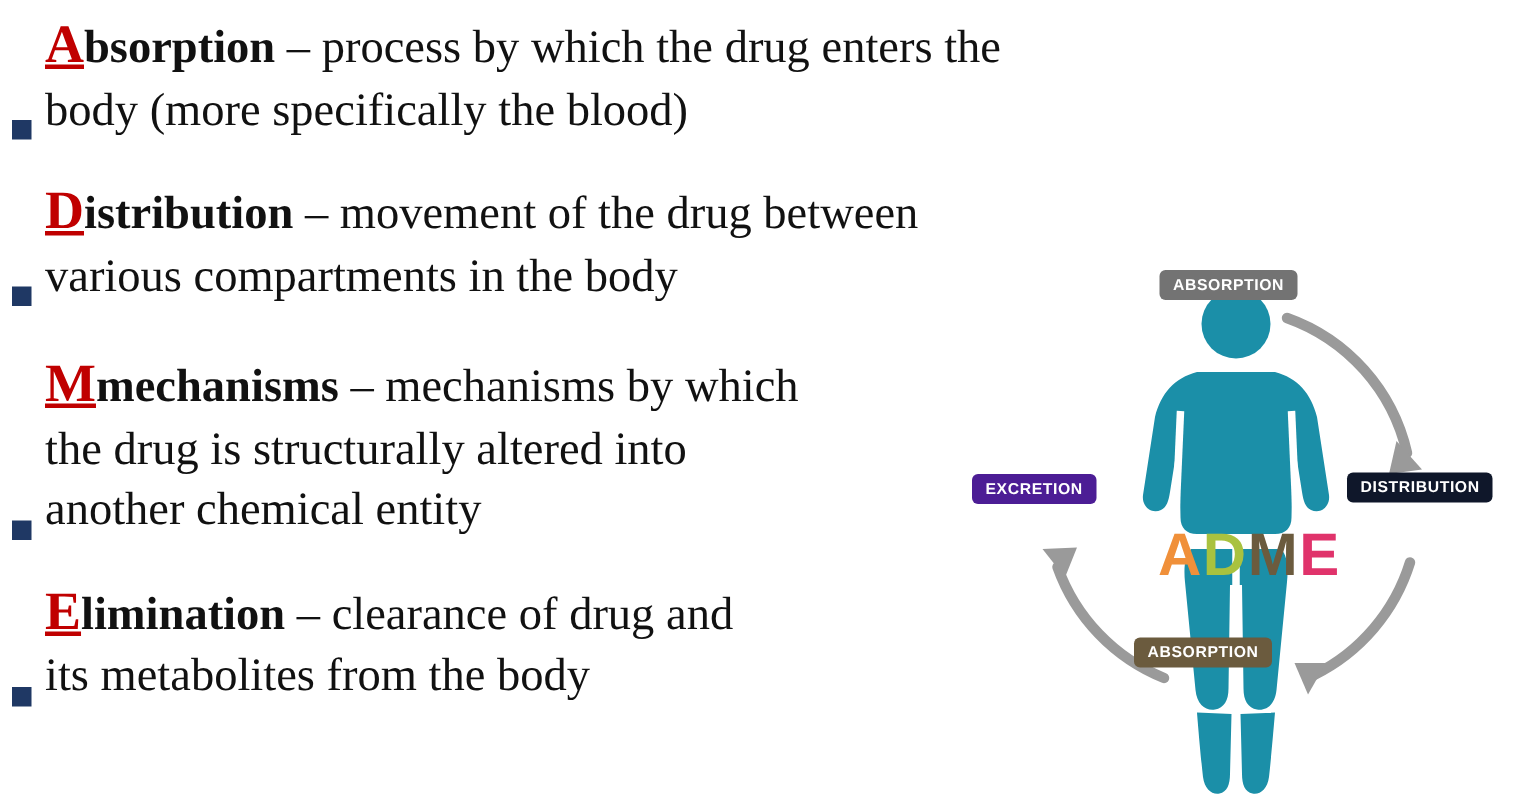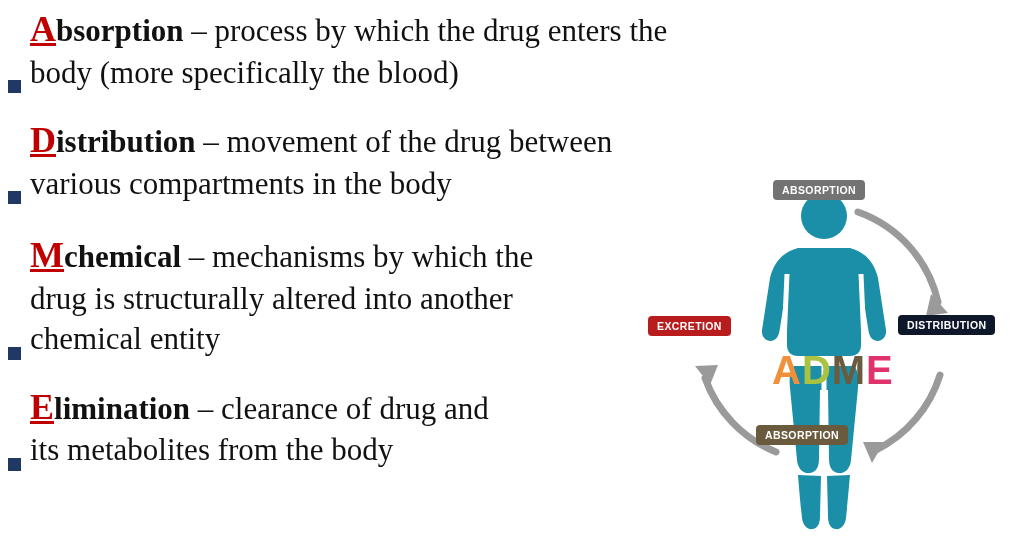--- a/index.html
+++ b/index.html
@@ -90,21 +90,21 @@
     background: #737373;
     left: 125px;
     top: 10px;
   }
   #tag-distribution {
     background: #0f172a;
     left: 250px;
     top: 145px;
   }
   #tag-excretion {
-    background: #b91c1c;
+    background: #4c1d95;
     left: 0px;
     top: 146px;
   }
   #tag-metabolism {
     background: #6b5b3e;
     left: 108px;
     top: 255px;
   }
   #adme-word {
     position: absolute;
@@ -135,21 +135,21 @@
   <div class="bullet-row row-distribution">
     <span class="bullet-marker"></span>
     <div class="bullet-text">
       <span class="term"><span class="cap">D</span><span>istribution</span></span><span class="rest"> – movement of the drug between various compartments in the body</span>
     </div>
   </div>
 
   <div class="bullet-row row-metabolism">
     <span class="bullet-marker"></span>
     <div class="bullet-text narrow">
-      <span class="term"><span class="cap">M</span><span>chemical</span></span><span class="rest"> – mechanisms by which the drug is structurally altered into another chemical entity</span>
+      <span class="term"><span class="cap">M</span><span>mechanisms</span></span><span class="rest"> – mechanisms by which the drug is structurally altered into another chemical entity</span>
     </div>
   </div>
 
   <div class="bullet-row row-elimination">
     <span class="bullet-marker"></span>
     <div class="bullet-text narrower">
       <span class="term"><span class="cap">E</span><span>limination</span></span><span class="rest"> – clearance of drug and its metabolites from the body</span>
     </div>
   </div>
 

